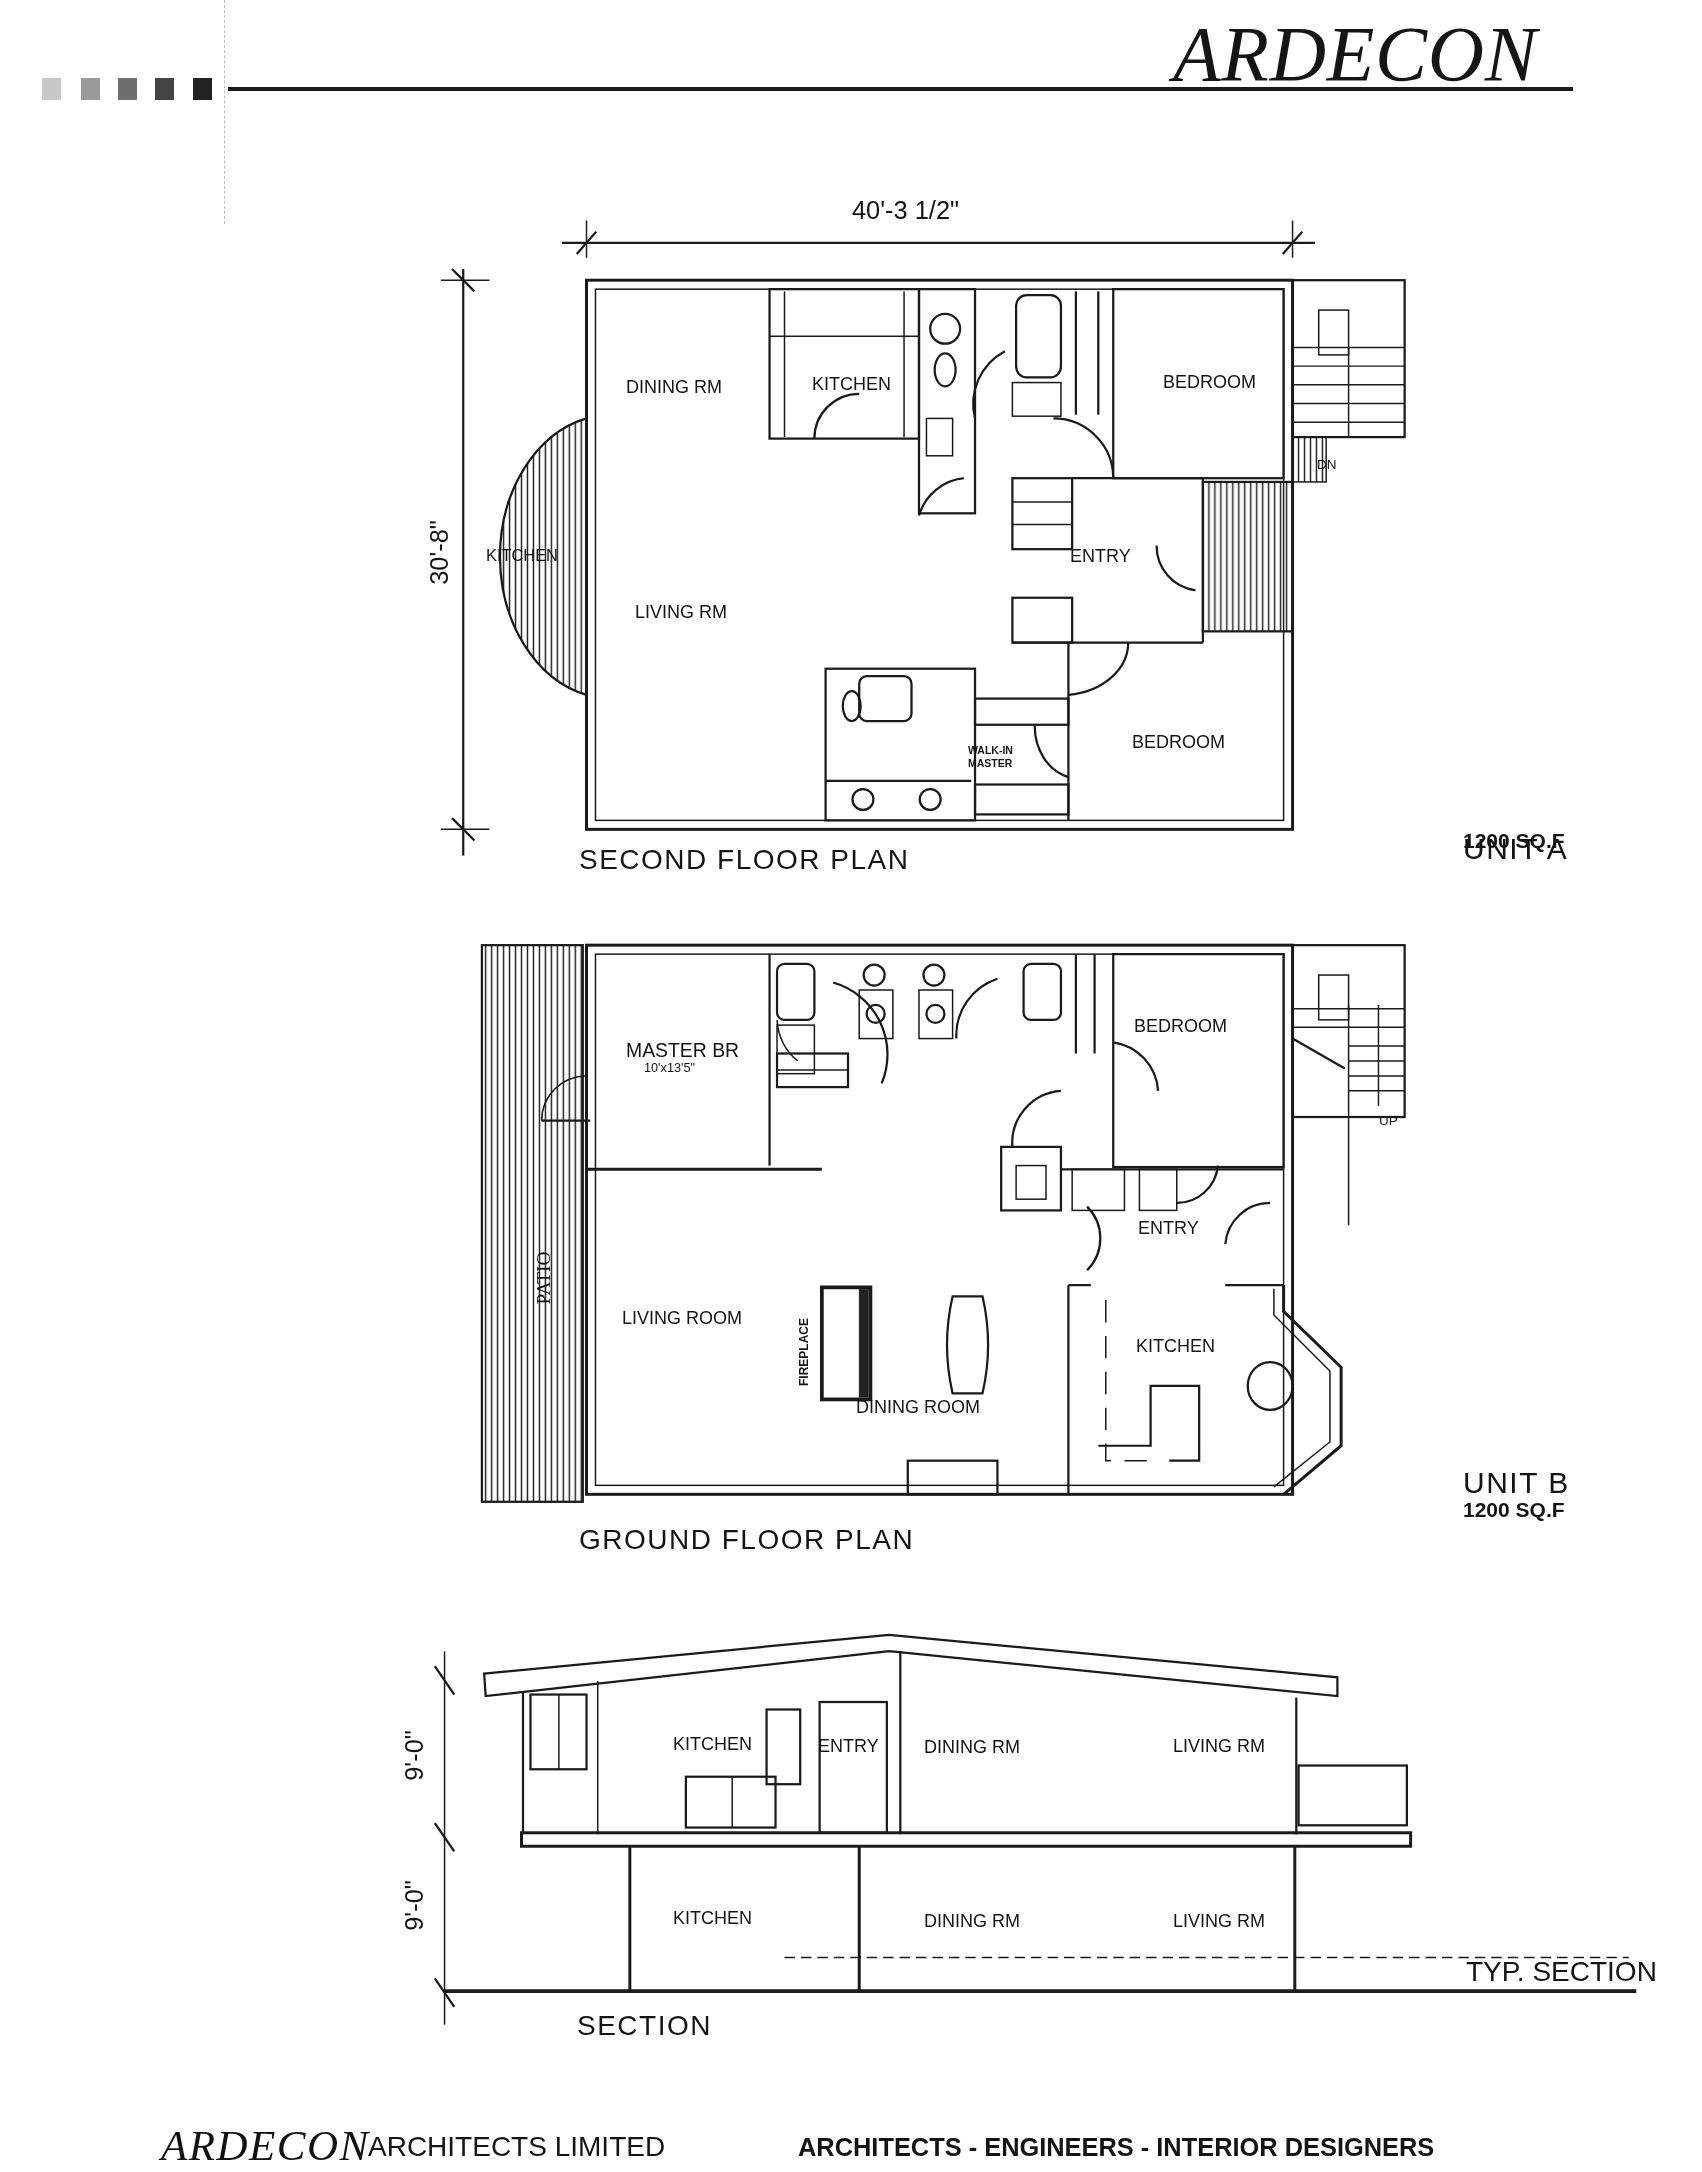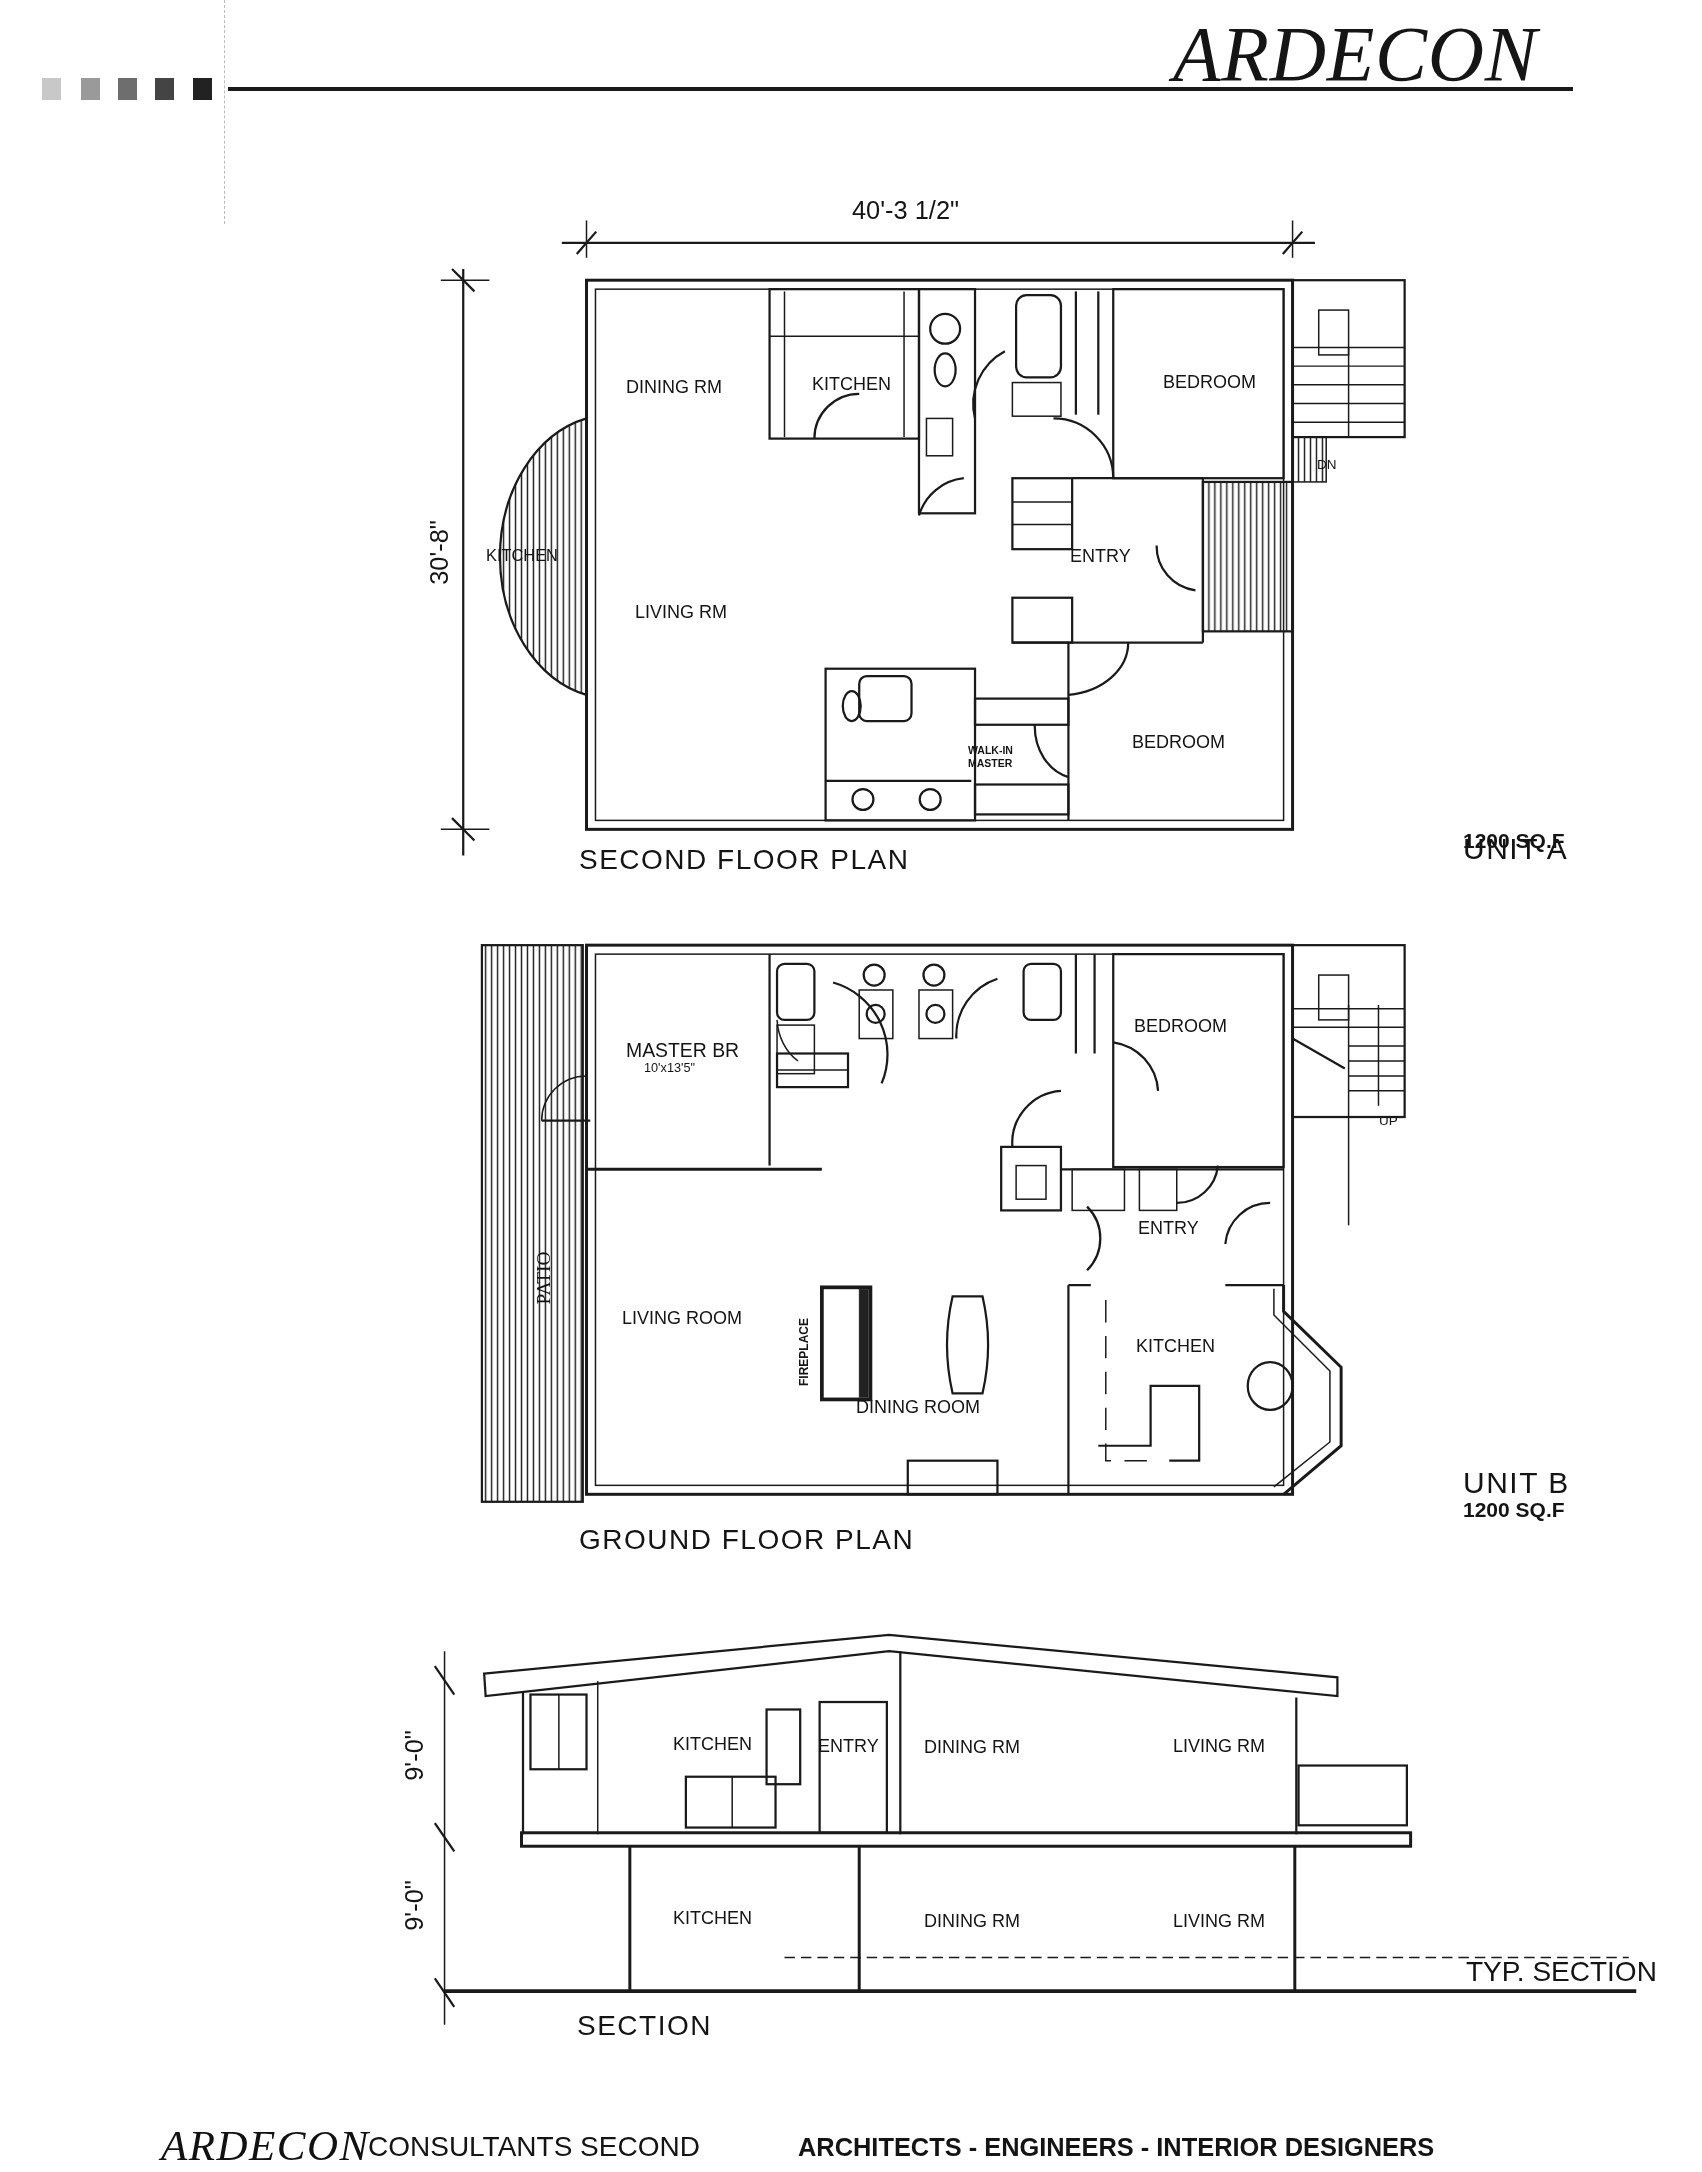--- a/index.html
+++ b/index.html
@@ -235,15 +235,15 @@
 <div class="abs lbl" style="left:818px;top:1736px;font-size:18px;">ENTRY</div>
 <div class="abs lbl" style="left:924px;top:1737px;font-size:18px;">DINING RM</div>
 <div class="abs lbl" style="left:1173px;top:1736px;font-size:18px;">LIVING RM</div>
 <div class="abs lbl" style="left:673px;top:1908px;font-size:18px;">KITCHEN</div>
 <div class="abs lbl" style="left:924px;top:1911px;font-size:18px;">DINING RM</div>
 <div class="abs lbl" style="left:1173px;top:1911px;font-size:18px;">LIVING RM</div>
 <div class="abs lbl" style="left:1466px;top:1956px;font-size:28px;">TYP. SECTION</div>
 <div class="abs lbl title-lg" style="left:577px;top:2010px;">SECTION</div>
 
 <div class="abs footer-brand">ARDECON</div>
-<div class="abs lbl footer-co">CONSULTANTS SECOND</div>
+<div class="abs lbl footer-co">ARCHITECTS LIMITED</div>
 <div class="abs lbl footer-tag">ARCHITECTS - ENGINEERS - INTERIOR DESIGNERS</div>
 
 
 </body></html>

